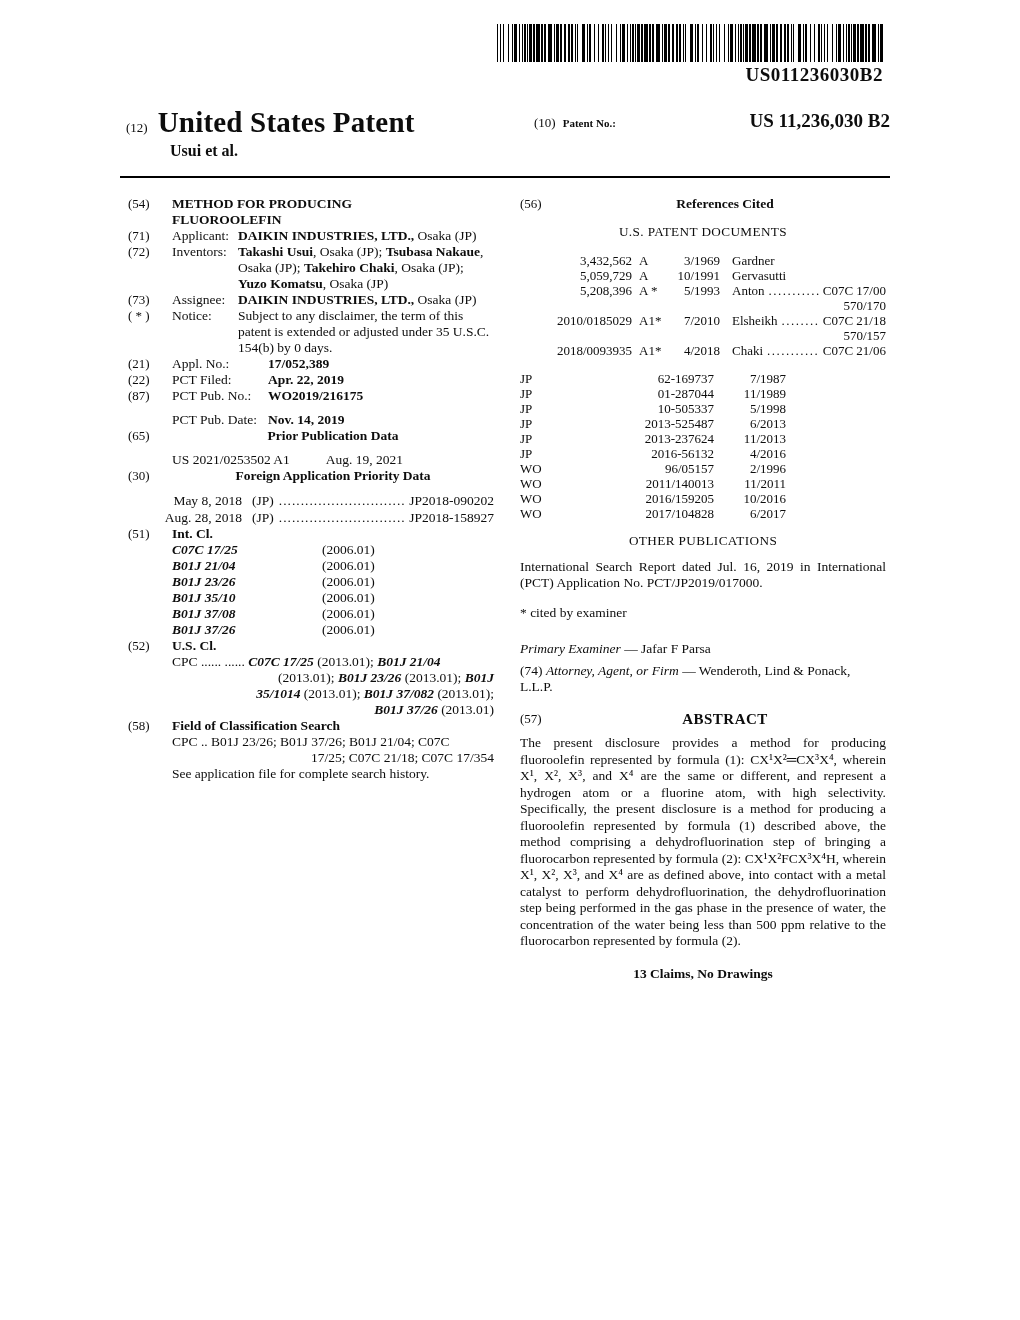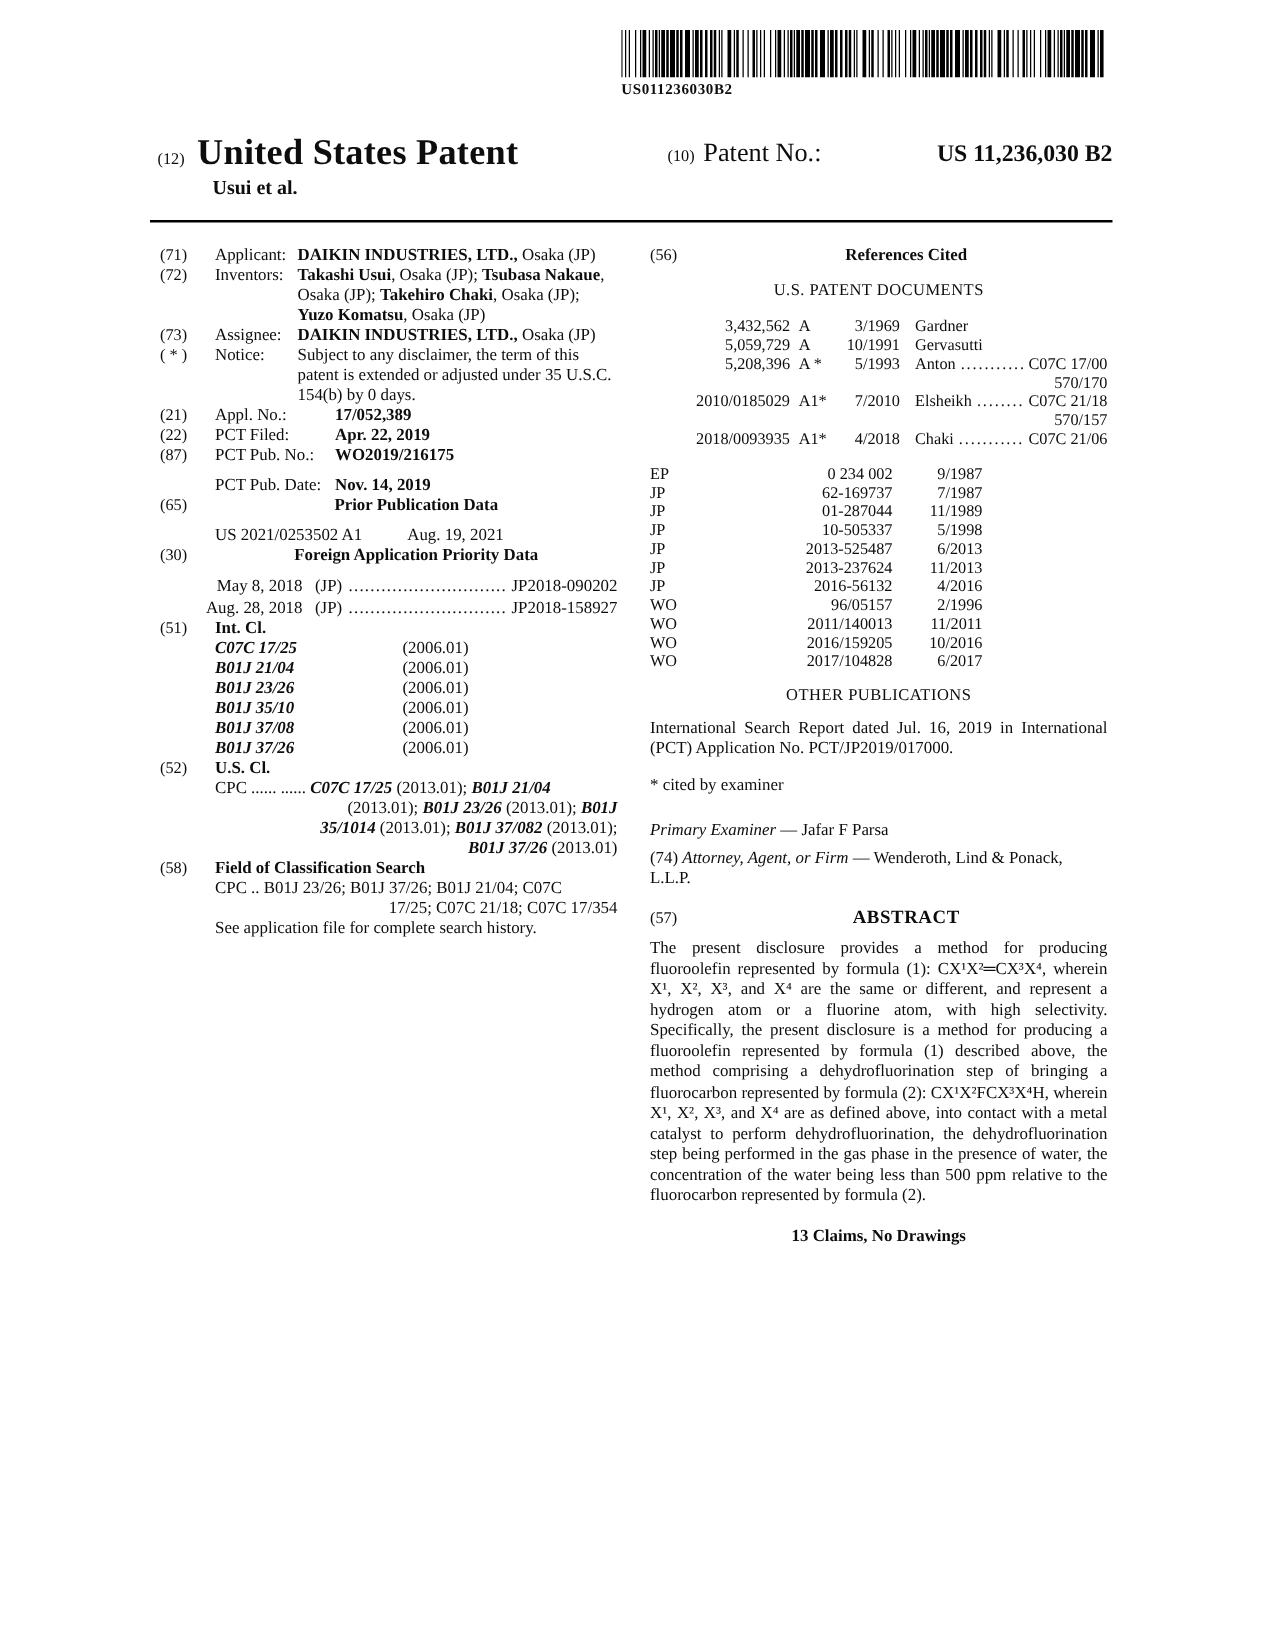--- a/index.html
+++ b/index.html
@@ -5,32 +5,32 @@
   * { margin:0; padding:0; box-sizing:border-box; }
   body { background:#fff; }
   .page { position:relative; width:1020px; height:1320px; background:#fff; color:#0d0d0d;
           font-family:"Liberation Serif", serif; overflow:hidden; }
 
   
   .barcode-wrap { position:absolute; left:497px; top:24px; width:386px; }
   .barcode { display:flex; height:38px; overflow:hidden; }
   .bar { flex:none; background:#000; }
   .gap { flex:none; }
-  .barcode-text { text-align:left; font-weight:bold; font-size:12px; margin-top:2px; letter-spacing:0.5px; }
+  .barcode-text { text-align:right; font-weight:bold; font-size:19px; margin-top:2px; letter-spacing:0.5px; }
 
   
   .header { position:absolute; left:126px; top:106px; width:764px; }
   .h-title-row { display:flex; align-items:baseline; }
   .h-num { font-size:13px; flex:none; }
   .h-title { font-size:29px; font-weight:bold; margin-left:10px; letter-spacing:0.2px; }
   .h-authors { font-size:16px; font-weight:bold; margin-left:44px; margin-top:3px; }
   .h-right { position:absolute; right:0; top:4px; width:356px; }
   .h-row { display:flex; align-items:baseline; }
   .h-row + .h-row { margin-top:7px; }
-  .h-lbl { font-size:21px; font-weight:normal; margin-left:7px; }
+  .h-lbl { font-size:11px; font-weight:bold; margin-left:7px; }
   .h-val { margin-left:auto; font-size:19px; font-weight:bold; }
   .rule { position:absolute; left:120px; top:176px; width:770px; border-top:2px solid #000; }
 
   
   .col { position:absolute; top:196px; width:366px; font-size:13.5px; line-height:16px; }
   .col-left { left:128px; }
   .col-right { left:520px; }
 
   .bib { display:flex; }
   .mt0 { margin-top:0 !important; }
@@ -315,20 +315,27 @@
         <span class="h-num">(10)</span>
         <span class="h-lbl">Patent No.:</span>
         <span class="h-val">US 11,236,030 B2</span>
       </div>
     </div>
   </div>
   <div class="rule"></div>
 
   <div class="col col-left">
 
+    <div class="bib mt0">
+      <span class="num">(54)</span>
+      <div class="body">
+        <div class="bold">METHOD FOR PRODUCING</div>
+        <div class="bold">FLUOROOLEFIN</div>
+      </div>
+    </div>
 
     <div class="bib">
       <span class="num">(71)</span>
       <div class="body lblrow">
         <span class="lbl">Applicant:</span>
         <div class="val"><span style="font-weight: bold;">DAIKIN INDUSTRIES, LTD.,</span><span> Osaka (JP)</span></div>
       </div>
     </div>
 
     <div class="bib">
@@ -538,25 +545,20 @@
           <span>Chaki</span>
           <span class="leader">................................................................</span>
           <span class="c-cls">C07C 21/06</span>
         </span>
       </div>
     </div>
 
 
     <div class="ftable">
 
-        <div class="frow">
-          <span class="f-country">EP</span>
-          <span class="f-num">0 234 002</span>
-          <span class="f-date">9/1987</span>
-        </div>
 
         <div class="frow">
           <span class="f-country">JP</span>
           <span class="f-num">62-169737</span>
           <span class="f-date">7/1987</span>
         </div>
 
         <div class="frow">
           <span class="f-country">JP</span>
           <span class="f-num">01-287044</span>

